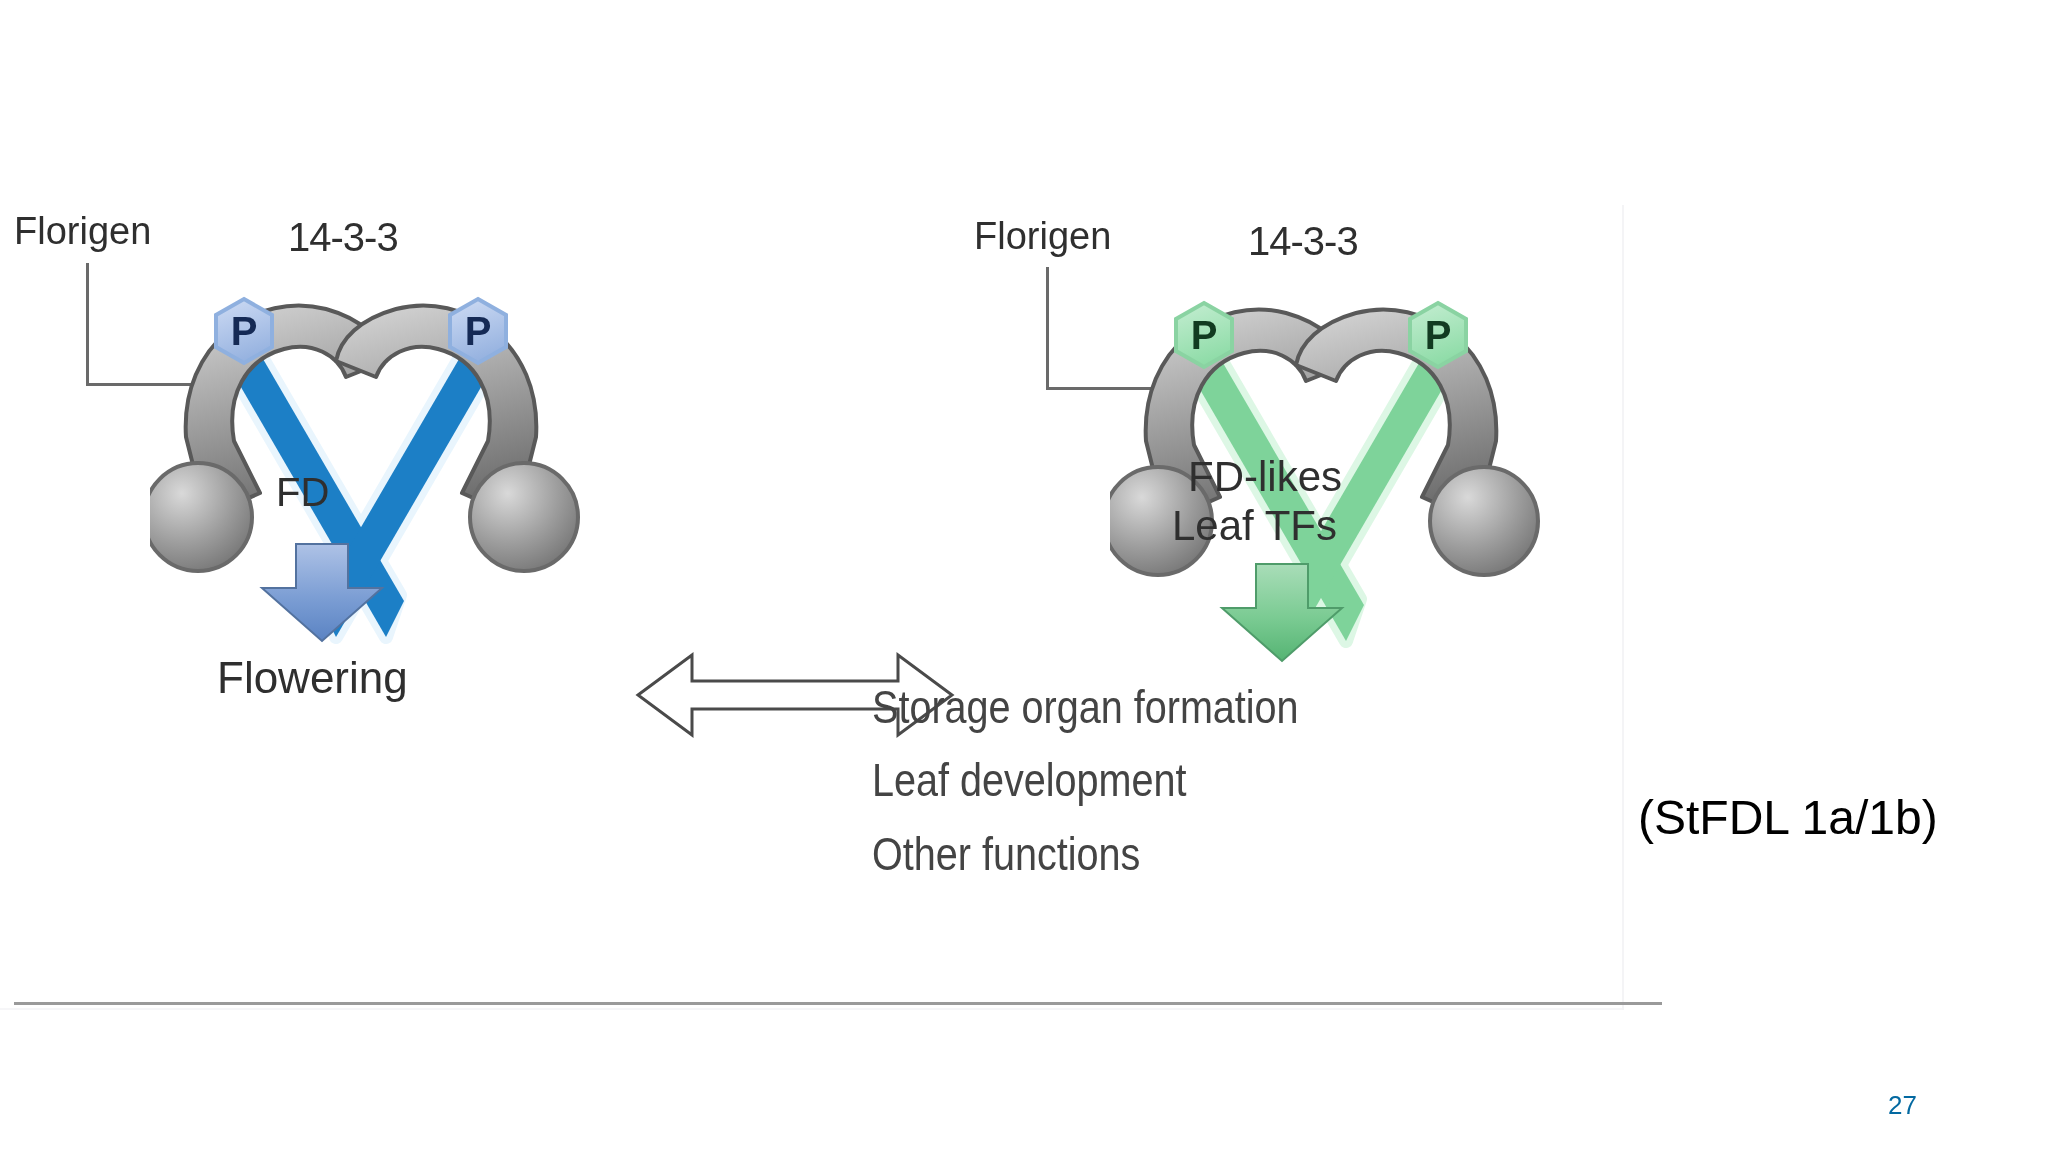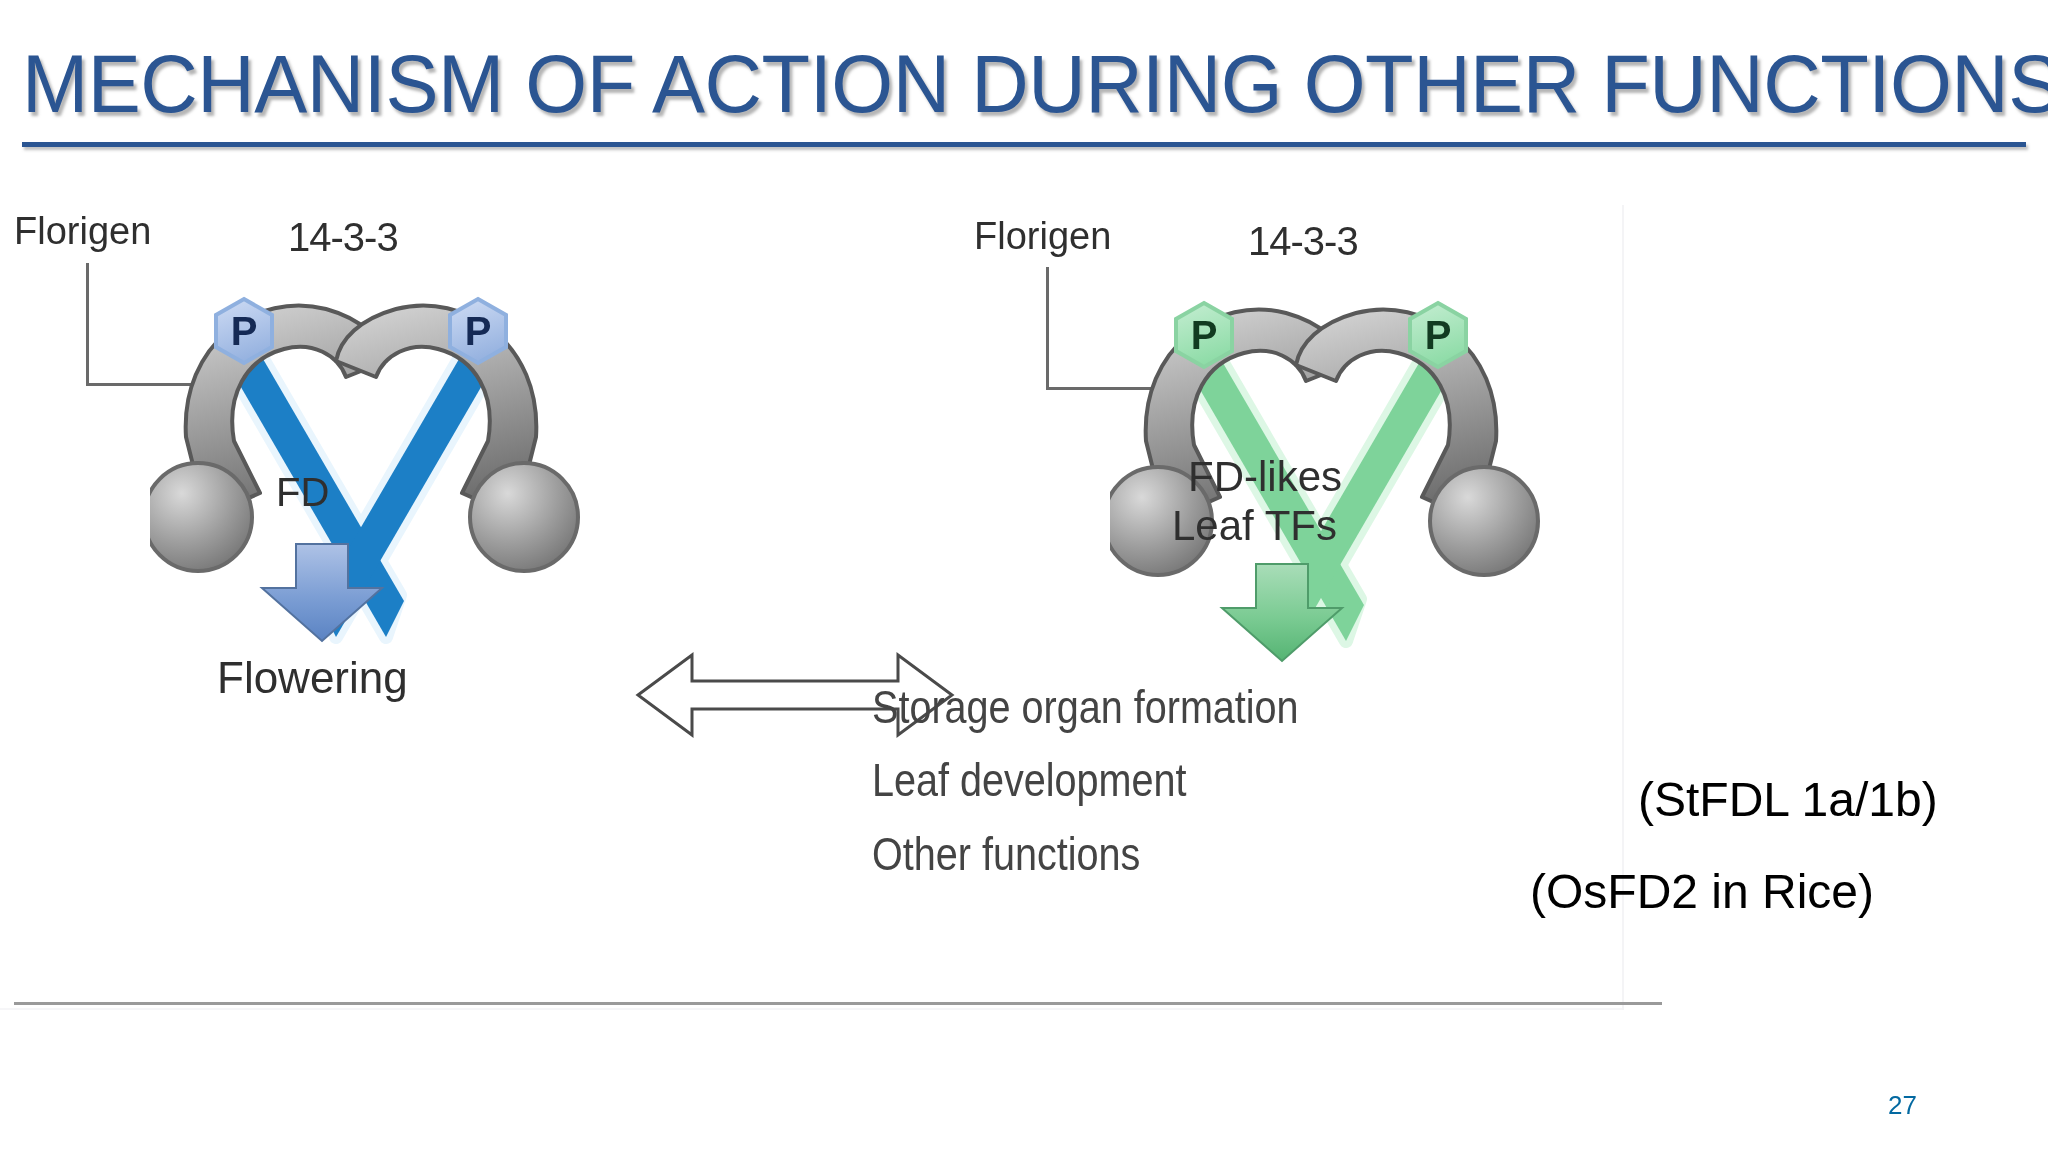--- a/index.html
+++ b/index.html
@@ -132,24 +132,20 @@
     font-family: "Liberation Sans", sans-serif;
     font-size: 26px;
     color: #0369a1;
   }
 </style>
 </head>
 <body>
 
 <div id="slide">
 
-  <div id="title-block">
-    <div id="slide-title">MECHANISM OF ACTION DURING OTHER FUNCTIONS</div>
-    <div id="title-underline"></div>
-  </div>
 
   <div id="picture">
     <div id="picture-edge-bottom"></div>
 
     <div class="complex" style="left:0px; top:0px; width:640px; height:805px;">
 
       <div class="dlabel" style="left:14px; top:5px; font-size:38px;">Florigen</div>
 
       <div class="leader" style="left:86px; top:58px; width:110px; height:120px;"></div>
 
@@ -314,20 +310,19 @@
         </defs>
         <polygon points="44,4 96,4 96,48 130,48 70,101 10,48 44,48" fill="url(#greenArrowGrad)" stroke="#4f9c6a" stroke-width="2"></polygon>
       </svg>
 
       <div class="dlabel cond" style="left:-88px; top:475px; font-size:46px; color:#444;">Storage organ formation</div>
       <div class="dlabel cond" style="left:-88px; top:548px; font-size:46px; color:#444;">Leaf development</div>
       <div class="dlabel cond" style="left:-88px; top:622px; font-size:46px; color:#444;">Other functions</div>
     </div>
   </div>
 
-  <div class="ppt-text" style="left:1638px; top:772px; font-size:48px;">(StFDL 1a/1b)</div>
-
-  <div class="ppt-text" style="left:1530px; top:864px; font-size:48px;">(OsFD2 in Rice)</div>
+  <div class="ppt-text" style="left:1638px; top:790px; font-size:48px;">(StFDL 1a/1b)</div>
+
 
   <div id="bottom-rule"></div>
   <div id="page-number">27</div>
 
 </div>
 
 </body></html>

